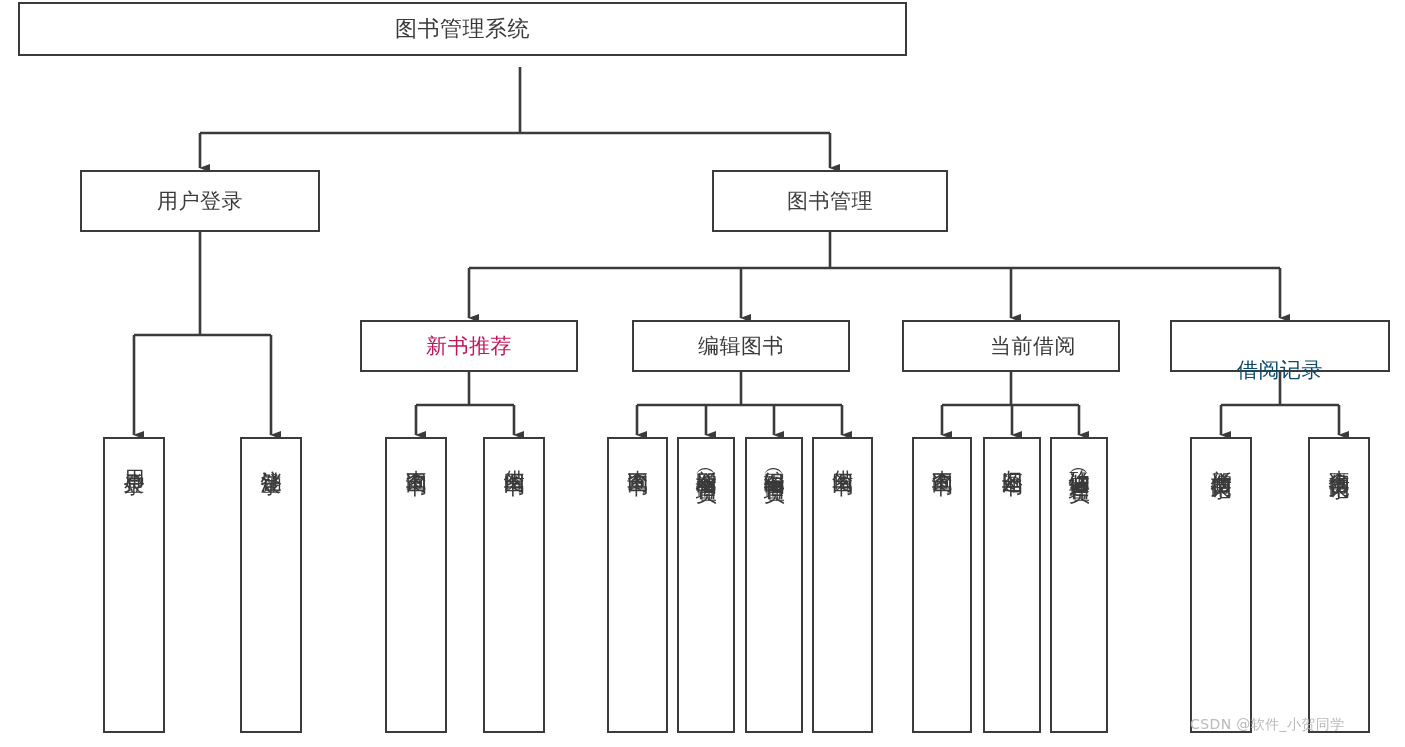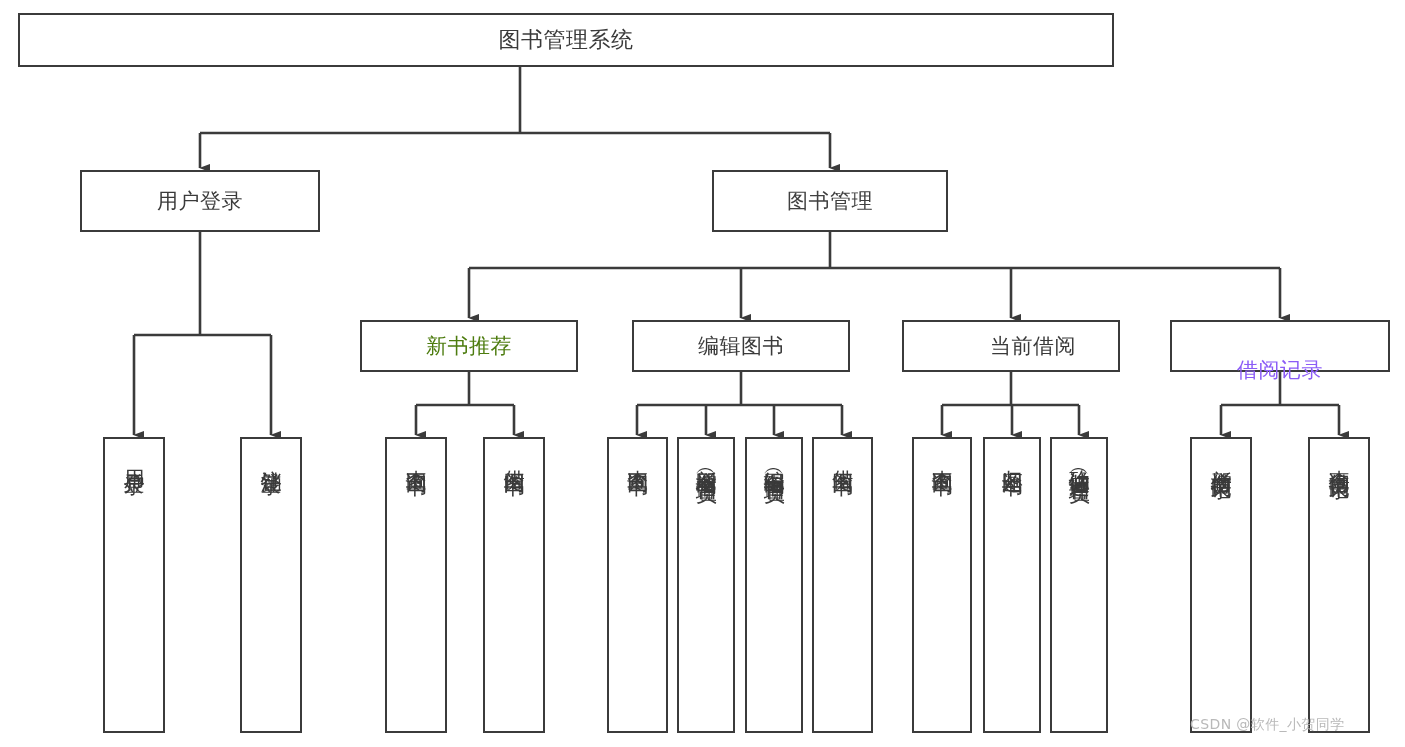--- a/index.html
+++ b/index.html
@@ -126,42 +126,42 @@
       <line x1="1012" y1="405" x2="1012" y2="435" marker-end="url(#arrowhead)"></line>
       <line x1="1079" y1="405" x2="1079" y2="435" marker-end="url(#arrowhead)"></line>
 
       <line x1="1280" y1="372" x2="1280" y2="405"></line>
       <line x1="1221" y1="405" x2="1339" y2="405"></line>
       <line x1="1221" y1="405" x2="1221" y2="435" marker-end="url(#arrowhead)"></line>
       <line x1="1339" y1="405" x2="1339" y2="435" marker-end="url(#arrowhead)"></line>
     </g>
   </svg>
 
-  <div class="node horiz root" style="left: 18px; top: 13px; width: 1096px; height: 54px; border-color: rgb(59, 59, 59); background: rgb(255, 255, 255);">
+  <div class="node horiz root" style="left: 18px; top: 2px; width: 889px; height: 54px; border-color: rgb(59, 59, 59); background: rgb(255, 255, 255);">
     <span class="node-label" style="color: rgb(58, 58, 58);">图书管理系统</span>
   </div>
 
   <div class="node horiz lvl2" style="left: 80px; top: 170px; width: 240px; height: 62px; border-color: rgb(59, 59, 59); background: rgb(255, 255, 255);">
     <span class="node-label" style="color: rgb(58, 58, 58);">用户登录</span>
   </div>
   <div class="node horiz lvl2" style="left: 712px; top: 170px; width: 236px; height: 62px; border-color: rgb(59, 59, 59); background: rgb(255, 255, 255);">
     <span class="node-label" style="color: #404040;">图书管理</span>
   </div>
 
   <div class="node horiz lvl3" style="left: 360px; top: 320px; width: 218px; height: 52px; border-color: rgb(59, 59, 59); background: rgb(255, 255, 255);">
-    <span class="node-label" style="color: #4d7c0f;">新书推荐</span>
+    <span class="node-label" style="color: #be185d;">新书推荐</span>
   </div>
   <div class="node horiz lvl3" style="left: 632px; top: 320px; width: 218px; height: 52px; border-color: rgb(59, 59, 59); background: rgb(255, 255, 255);">
     <span class="node-label" style="color: rgb(58, 58, 58);">编辑图书</span>
   </div>
   <div class="node horiz lvl3" style="left: 902px; top: 320px; width: 218px; height: 52px; border-color: rgb(59, 59, 59); background: rgb(255, 255, 255); padding-left: 44px;">
     <span class="node-label" style="color: rgb(58, 58, 58);">当前借阅</span>
   </div>
   <div class="node horiz lvl3" style="left: 1170px; top: 320px; width: 220px; height: 52px; border-color: rgb(59, 59, 59); background: rgb(255, 255, 255);">
-    <span class="node-label" style="color: #8b5cf6; margin-top: 48px;">借阅记录</span>
+    <span class="node-label" style="color: #0c4a6e; margin-top: 48px;">借阅记录</span>
   </div>
 
   <div class="node vert" style="left: 103px; top: 437px; width: 62px; height: 296px; border-color: rgb(59, 59, 59); background: rgb(255, 255, 255);">
     <span class="node-label" style="color: rgb(58, 58, 58);">用户登录</span>
   </div>
   <div class="node vert" style="left: 240px; top: 437px; width: 62px; height: 296px; border-color: rgb(59, 59, 59); background: rgb(255, 255, 255);">
     <span class="node-label" style="color: rgb(58, 58, 58);">注销登录</span>
   </div>
   <div class="node vert" style="left: 385px; top: 437px; width: 62px; height: 296px; border-color: rgb(59, 59, 59); background: rgb(255, 255, 255);">
     <span class="node-label" style="color: rgb(58, 58, 58);">查询图书</span>

